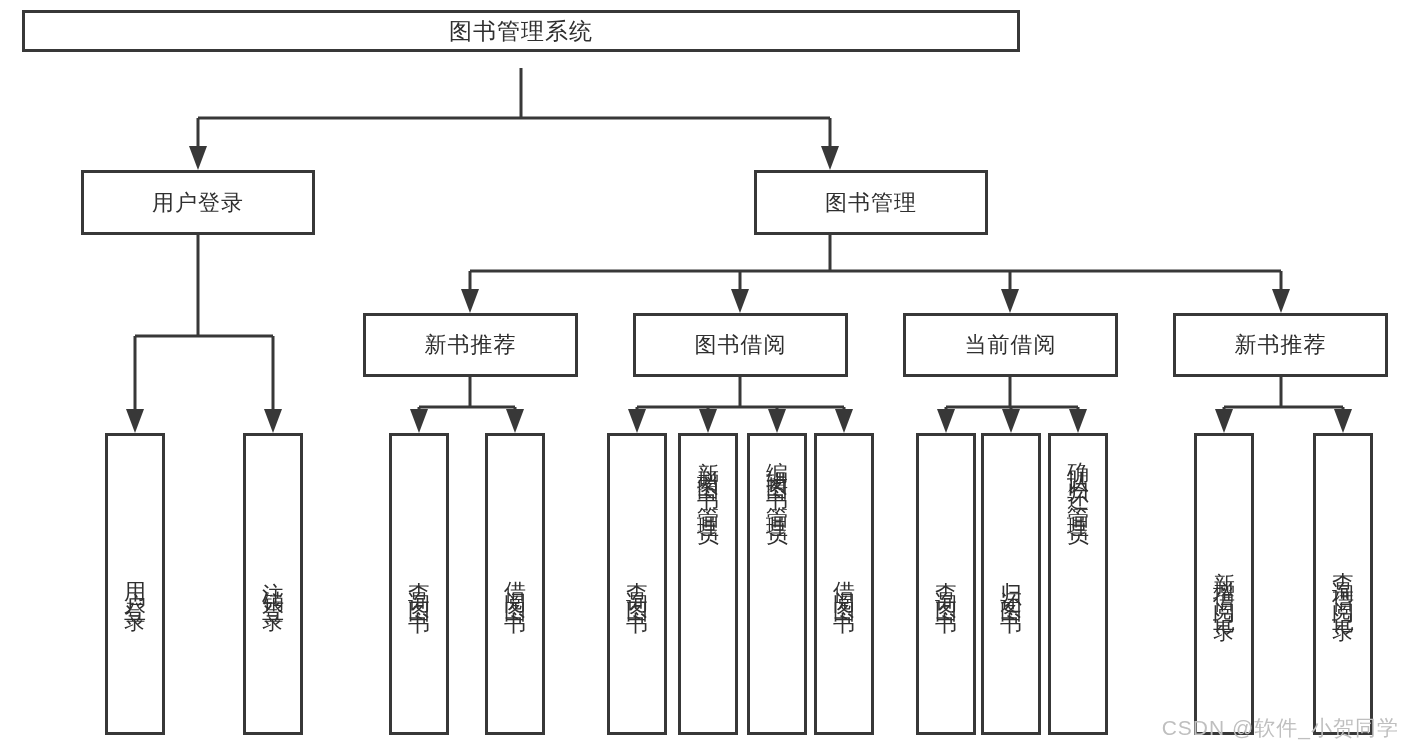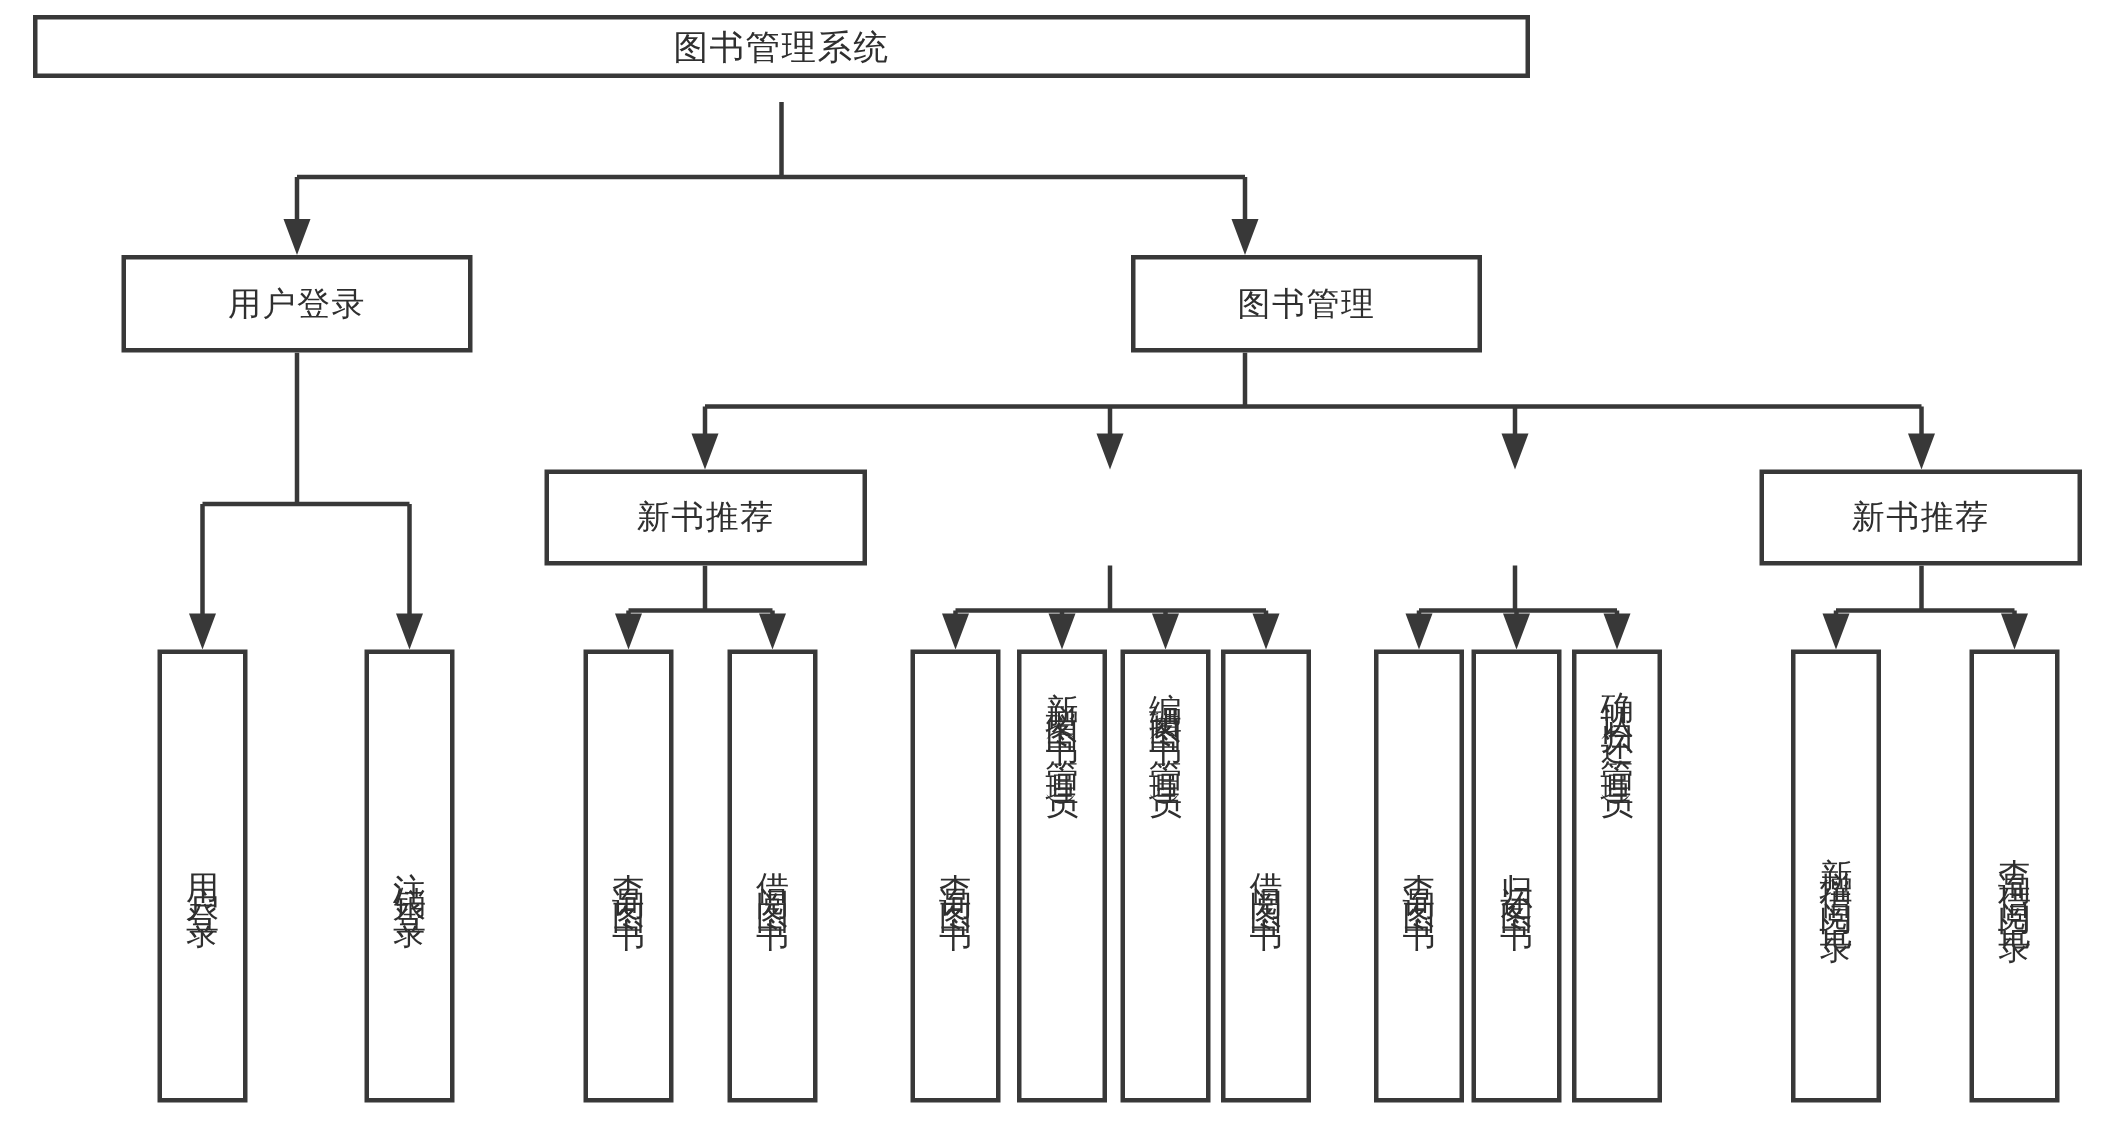--- a/index.html
+++ b/index.html
@@ -110,20 +110,22 @@
       <polygon points="1343,433 1334,409 1352,409"></polygon>
     </g>
   </svg>
 
   <div class="node root">图书管理系统</div>
 
   <div class="node lvl2" style="left:81px;">用户登录</div>
   <div class="node lvl2" style="left:754px;">图书管理</div>
 
   <div class="node lvl3" style="left:363px;">新书推荐</div>
+  <div class="node lvl3" style="left:633px;">图书借阅</div>
+  <div class="node lvl3" style="left:903px;">当前借阅</div>
   <div class="node lvl3" style="left:1173px;">新书推荐</div>
 
   <div class="leaf" style="left:105px;">
     <span class="vtext">用户登录</span>
   </div>
   <div class="leaf" style="left:243px;">
     <span class="vtext">注销登录</span>
   </div>
 
   <div class="leaf" style="left:389px;">
@@ -156,14 +158,15 @@
     <span class="vtext">确认归还（管理员）</span>
   </div>
 
   <div class="leaf" style="left:1194px;">
     <span class="vtext">新增借阅记录</span>
   </div>
   <div class="leaf" style="left:1313px;">
     <span class="vtext">查询借阅记录</span>
   </div>
 
+  <div class="watermark">CSDN @软件_小贺同学</div>
 
 </div>
 
 </body></html>

